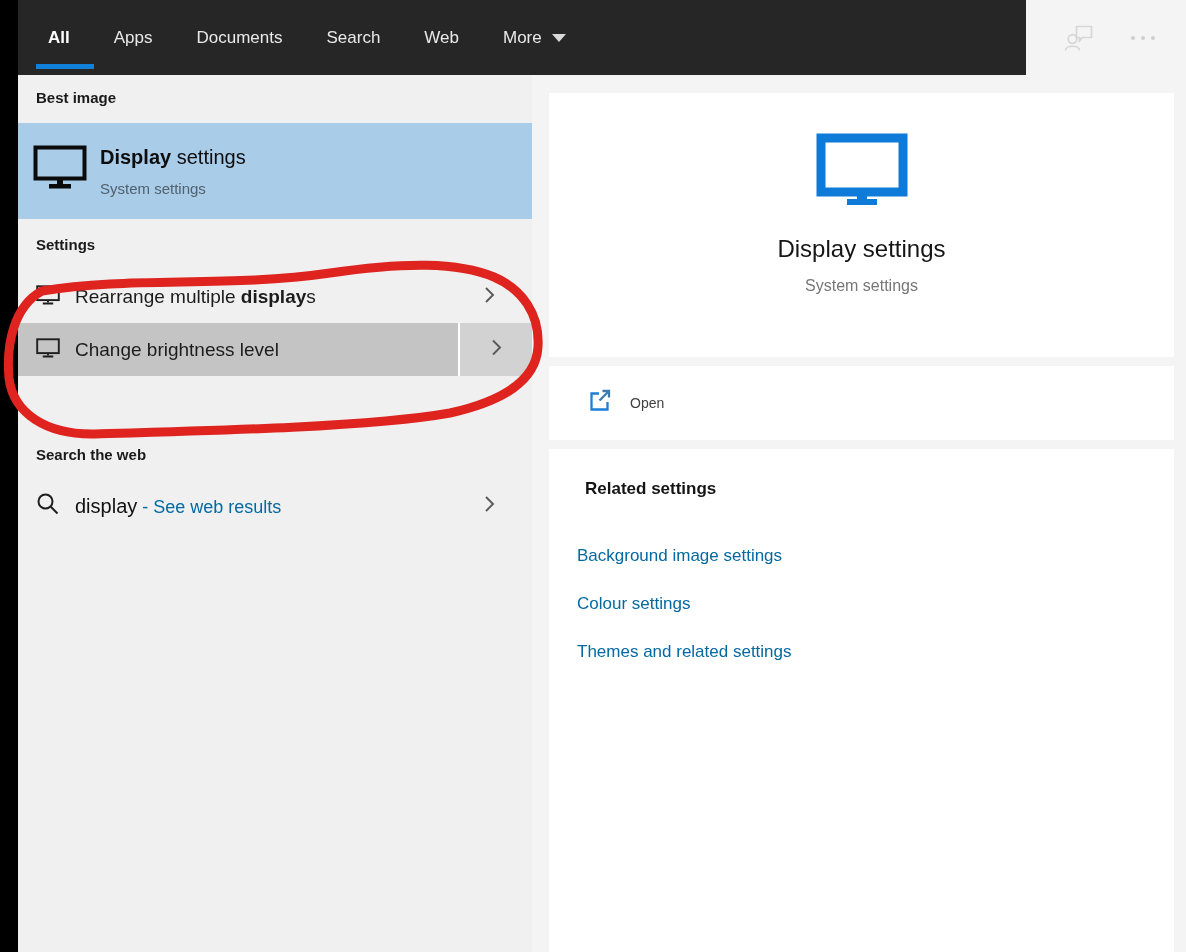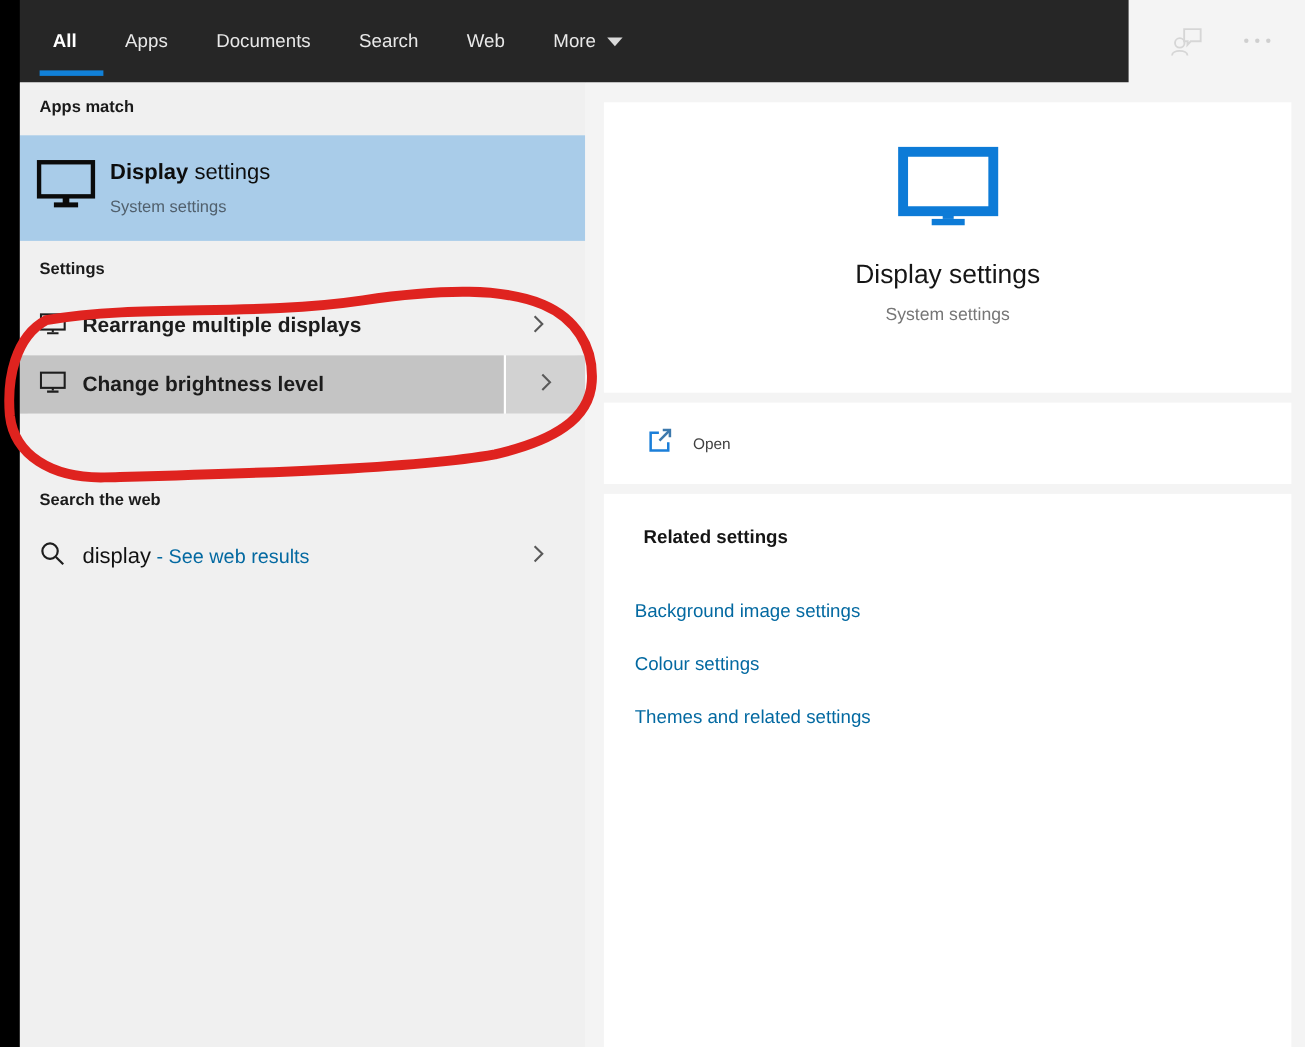--- a/index.html
+++ b/index.html
@@ -22,21 +22,21 @@
   .fb-icon{position:absolute;left:1064px;top:22px;}
   .el-icon{position:absolute;left:1128px;top:29px;}
   
   .left-panel{position:absolute;left:18px;top:75px;width:514px;height:877px;background:#f0f0f0;}
   .section-header{position:absolute;left:18px;font-size:15px;font-weight:700;color:#1a1a1a;}
   .bm-item{position:absolute;left:0;top:48px;width:514px;height:96px;background:#a9cce9;cursor:default;}
   .bm-icon{position:absolute;left:15px;top:20px;}
   .bm-text{position:absolute;left:82px;top:21px;}
   .bm-title{font-size:20px;color:#0d0d0d;line-height:26px;}
   .bm-sub{font-size:15px;color:#51606d;margin-top:10px;}
-  .srow{position:absolute;left:0;width:514px;height:53px;cursor:default;font-weight:bold;}
+  .srow{position:absolute;left:0;width:514px;height:53px;cursor:default;}
   .srow .ricon{position:absolute;left:18px;top:50%;transform:translateY(-50%);}
   .srow .rlabel{position:absolute;left:57px;top:50%;transform:translateY(-50%);
         font-size:19px;color:#1c1c1c;white-space:nowrap;}
   .srow .chev{position:absolute;left:466px;top:50%;transform:translateY(-50%);}
   .srow.hovered{background:#fff;}
   .srow.hovered .row-main{position:absolute;left:0;top:0;width:440px;height:53px;background:#c4c4c4;}
   .srow.hovered .chev-zone{position:absolute;left:442px;top:0;width:72px;height:53px;background:#d2d2d2;
         display:flex;align-items:center;justify-content:center;}
   .web-row{position:absolute;left:0;top:403px;width:514px;height:56px;cursor:default;}
   .web-row .ricon{position:absolute;left:18px;top:50%;transform:translateY(-50%);}
@@ -89,21 +89,21 @@
       <svg width="32" height="10" viewBox="0 0 32 10">
         <circle cx="5" cy="5" r="2" fill="#cfcfcf"></circle>
         <circle cx="15" cy="5" r="2" fill="#cfcfcf"></circle>
         <circle cx="25" cy="5" r="2" fill="#cfcfcf"></circle>
       </svg>
     </div>
   </div>
 
   <div class="left-panel">
 
-    <div class="section-header" style="top:14px;">Apps match</div>
+    <div class="section-header" style="top:14px;">Best image</div>
 
     <div class="bm-item">
       <div class="bm-icon">
         <svg width="54" height="48" viewBox="0 0 54 48">
           <rect x="2.5" y="4.5" width="49" height="31" fill="none" stroke="#0b0b0b" stroke-width="4"></rect>
           <rect x="24" y="36" width="6" height="6" fill="#0b0b0b"></rect>
           <rect x="16" y="41" width="22" height="4.5" fill="#0b0b0b"></rect>
         </svg>
       </div>
       <div class="bm-text">

